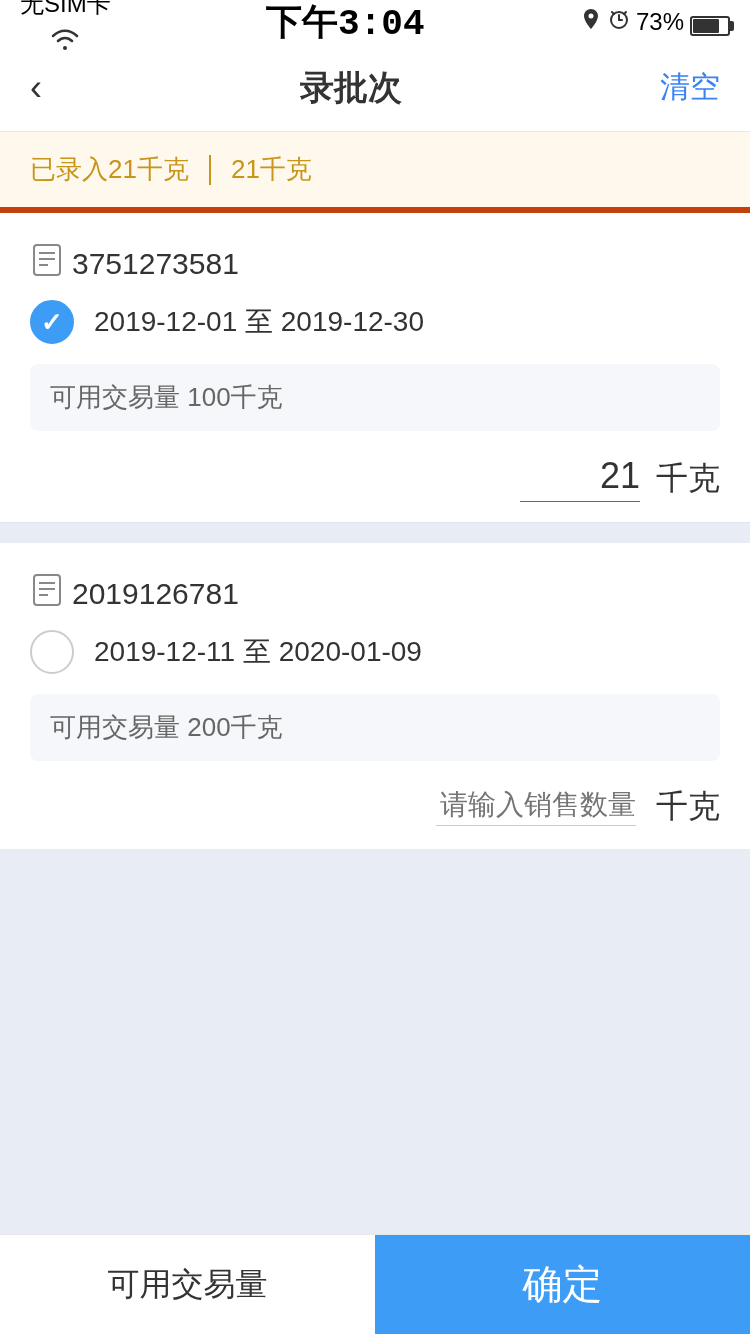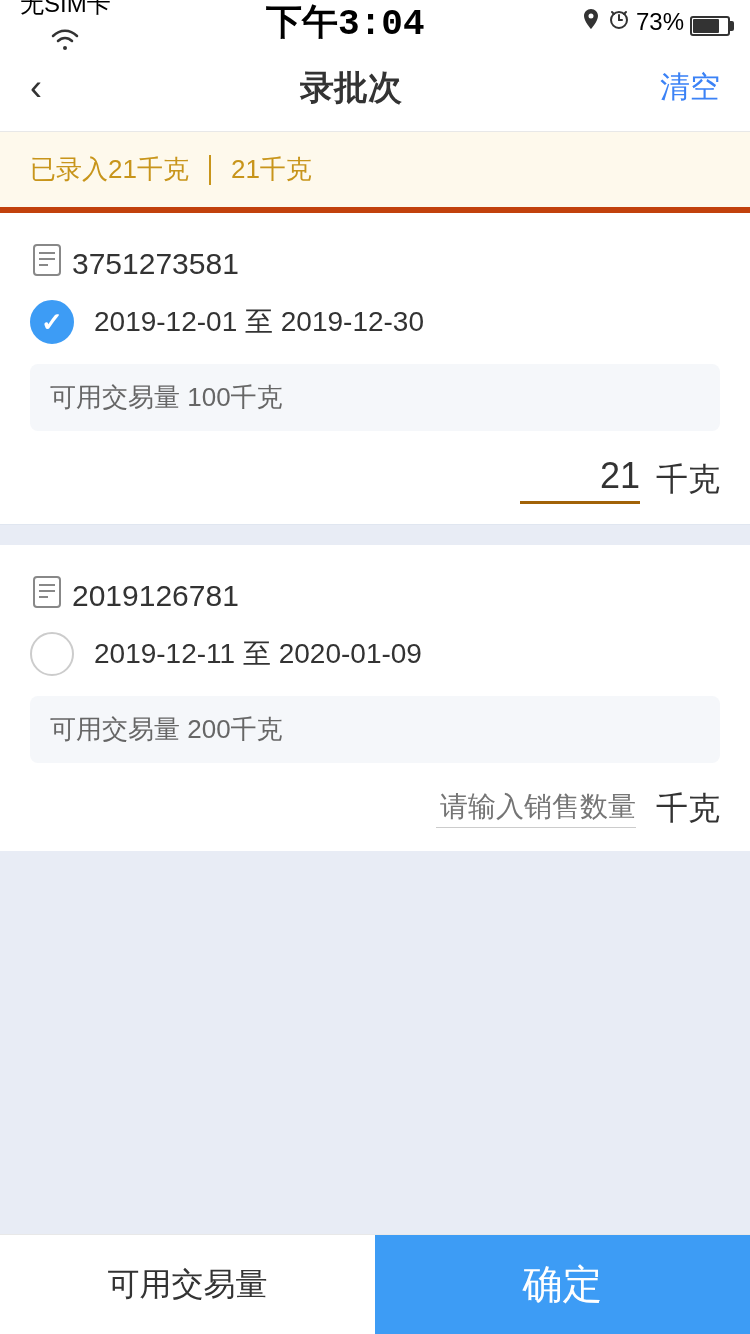--- a/index.html
+++ b/index.html
@@ -192,21 +192,21 @@
       border: none;
       outline: none;
       width: 120px;
       background: transparent;
     }
     .quantity-input::placeholder {
       color: #ccc;
       font-size: 28px;
     }
     .quantity-underline {
-      border-bottom: 3px solid #a16207;
+      border-bottom: 1px solid #a16207;
       padding-bottom: 4px;
       text-decoration: underline;
     }
     .quantity-unit {
       font-size: 32px;
       color: #333;
       font-weight: 500;
     }
 
     

